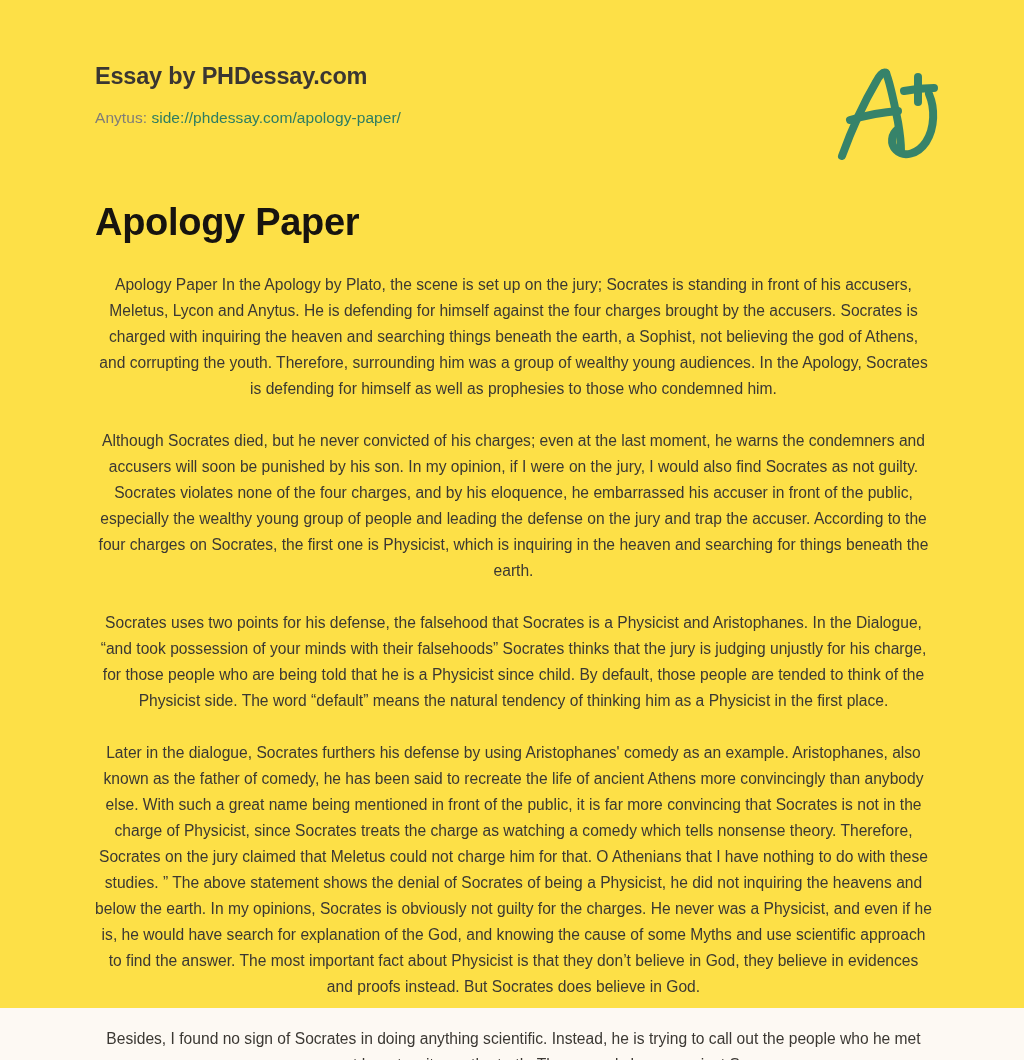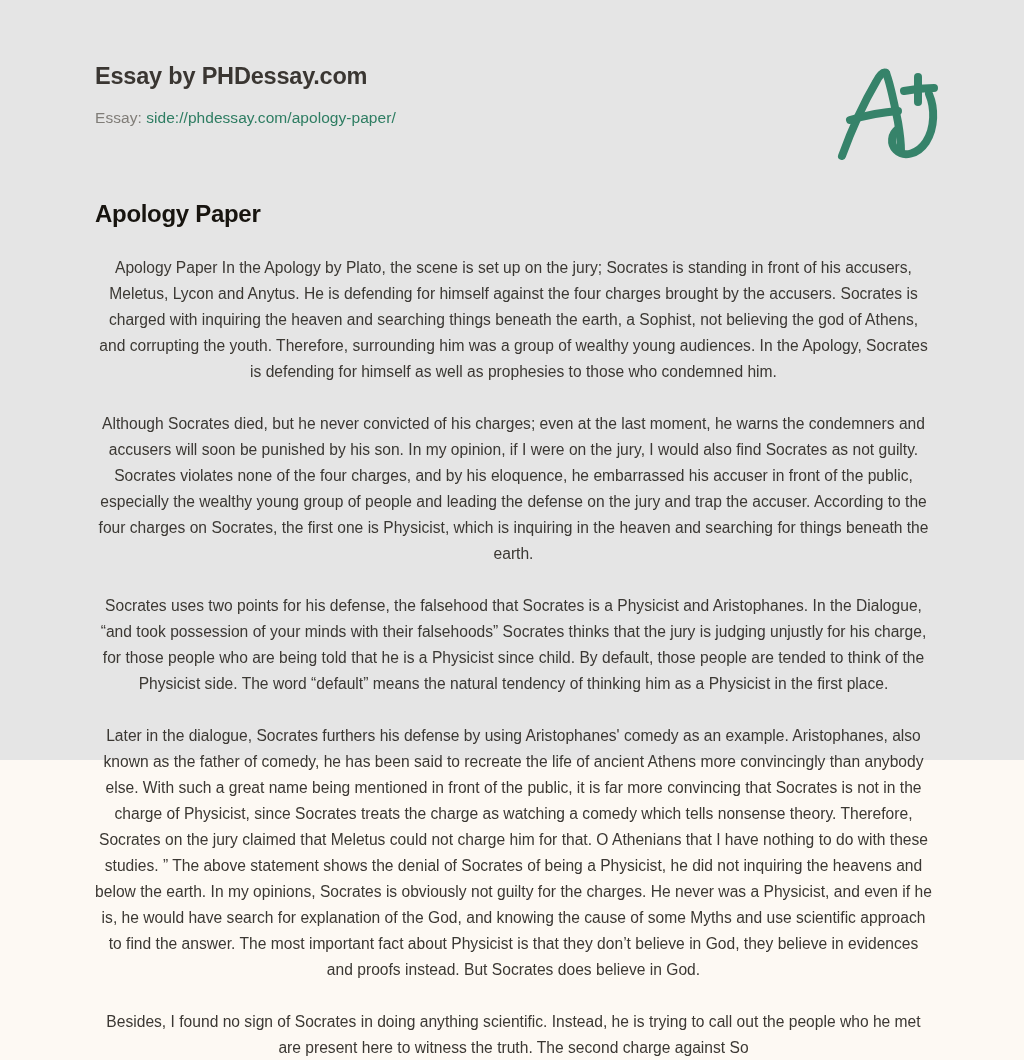--- a/index.html
+++ b/index.html
@@ -13,22 +13,22 @@
     background: #fdf9f3;
   }
   body {
     font-family: "Liberation Sans", "DejaVu Sans", sans-serif;
     -webkit-font-smoothing: antialiased;
   }
 
   .page {
     position: relative;
     width: 1024px;
-    height: 760px;
-    background: #e5e5e5;
+    height: 1008px;
+    background: #fde047;
     padding: 0;
   }
 
   
   .header {
     position: relative;
     padding: 62px 78px 0 95px;
     height: 200px;
   }
   .brand-title {
@@ -62,21 +62,21 @@
     width: 118px;
     height: 110px;
     display: block;
   }
 
   
   .article {
     padding: 0 92px 0 95px;
   }
   .article-title {
-    font-size: 24px;
+    font-size: 38px;
     font-weight: 600;
     color: #17140f;
     letter-spacing: -0.3px;
     margin: 0 0 26px 0;
     line-height: 1.2;
   }
   .body-copy p {
     font-size: 15.6px;
     line-height: 26px;
     color: #3b3833;
@@ -89,21 +89,21 @@
 </head>
 <body>
 
 <div class="page">
 
   <div class="header">
 
     <h1 class="brand-title">Essay by PHDessay.com</h1>
 
     <div class="source-line">
-      <span class="source-label">Essay:</span>
+      <span class="source-label">Anytus:</span>
       <a class="source-url" href="#">side://phdessay.com/apology-paper/</a>
     </div>
 
     <svg class="logo" viewBox="0 0 118 110" xmlns="http://www.w3.org/2000/svg">
       <g fill="none" stroke="#36836a" stroke-linecap="round" stroke-linejoin="round">
 
         <path d="M14 98 C 22 76, 35 46, 48 24 C 51 18, 55 13, 58 15" stroke-width="8"></path>
 
         <path d="M58 15 C 62 24, 66 44, 70 64 C 72 76, 73 86, 73 93" stroke-width="8"></path>
 

